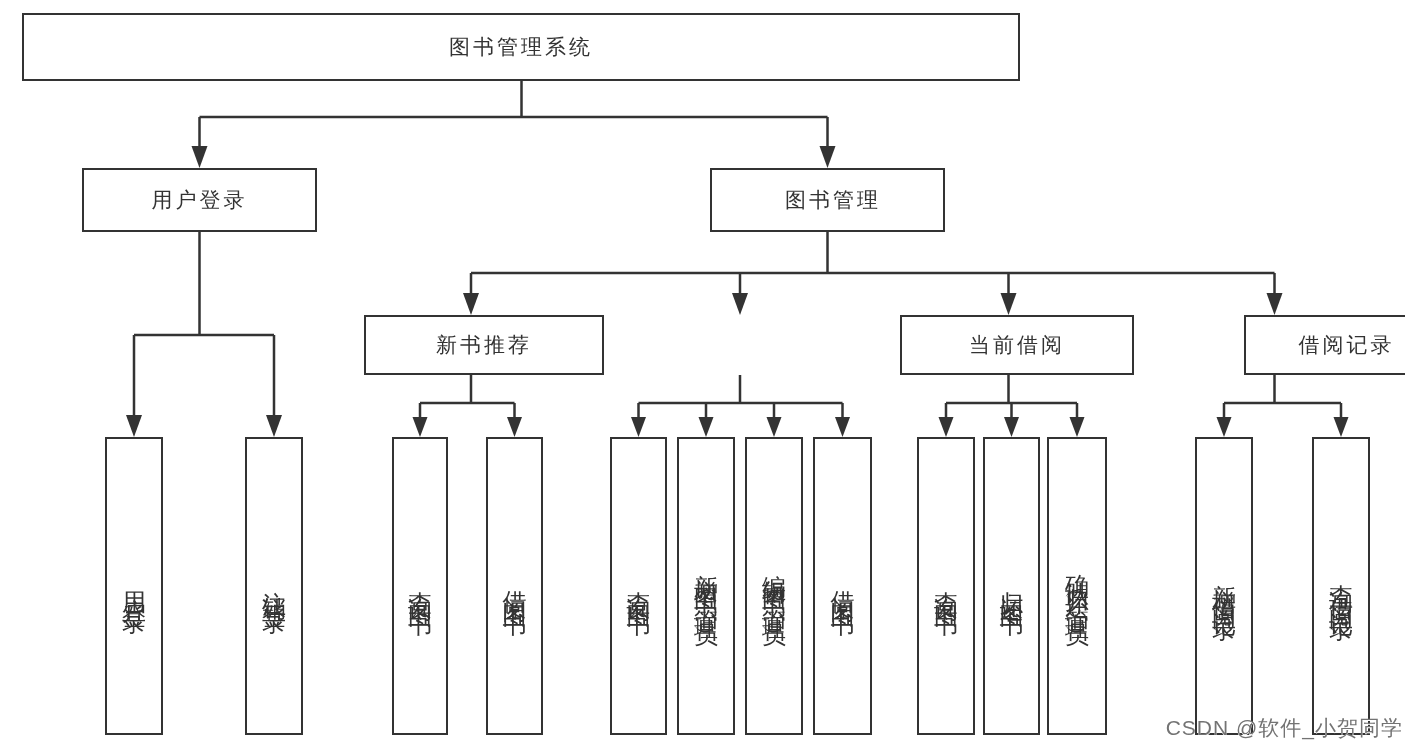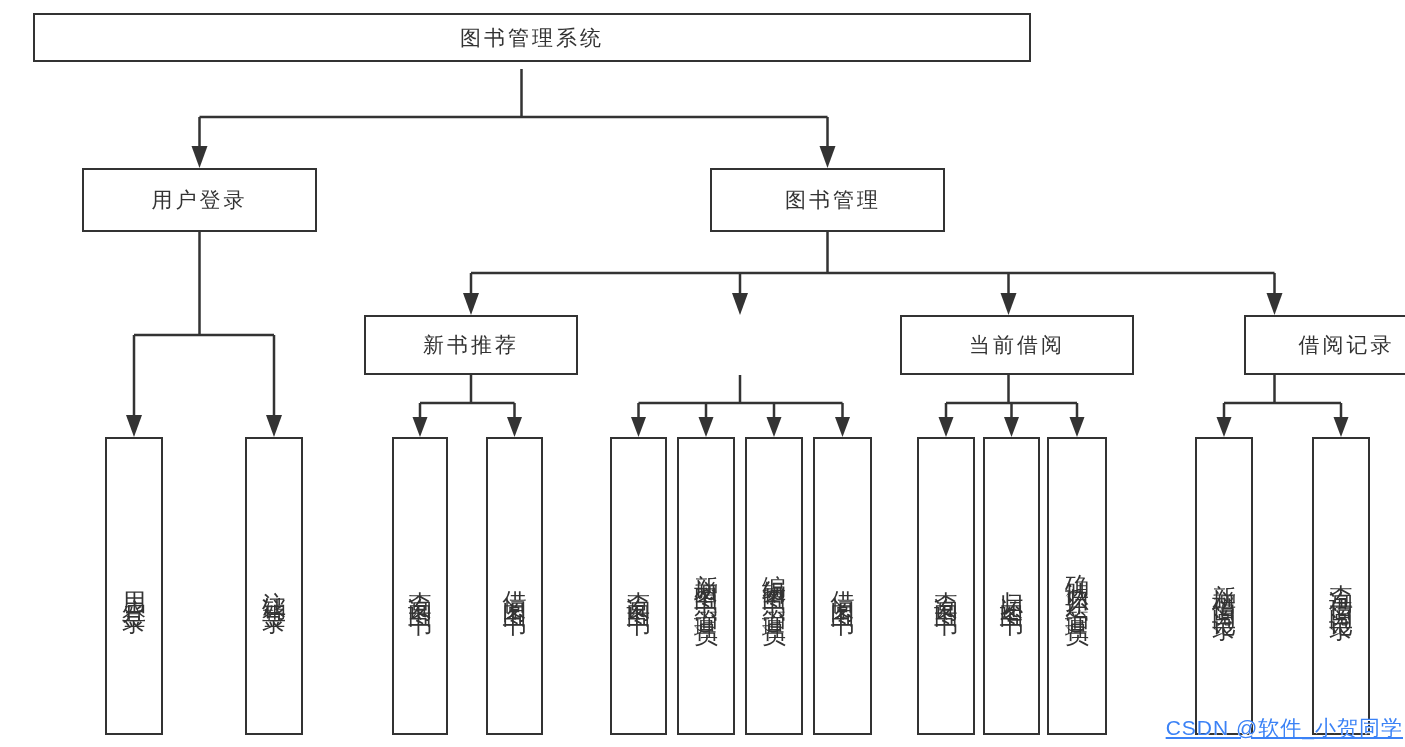--- a/index.html
+++ b/index.html
@@ -18,23 +18,22 @@
   .node .lbl{color:#333333;white-space:nowrap;}
   .h-node .lbl{font-size:21px;letter-spacing:3px;font-weight:500;}
   .root-node .lbl{font-size:21px;letter-spacing:3px;font-weight:500;}
   .v-node .lbl{
     writing-mode:vertical-rl;text-orientation:mixed;
     font-size:24px;letter-spacing:7px;font-weight:500;line-height:1;
     white-space:normal;
   }
   .watermark{
     position:absolute;right:2px;bottom:5px;
-    font-size:21px;color:#3b82f6;letter-spacing:1px;
+    font-size:21px;color:#737373;letter-spacing:1px;
     text-shadow:0 1px 0 #ffffff;
-    text-decoration:underline;
   }
 </style>
 </head>
 <body>
 
 <div class="stage">
 
   <svg class="connectors" viewBox="0 0 1405 747" aria-hidden="true">
     <path fill="none" stroke="#333333" stroke-width="2.5" d="
       M521.5 69 V117 M199.5 117 H827.5 M199.5 117 V150 M827.5 117 V150
@@ -60,32 +59,32 @@
       <polygon points="766.5,417 781.5,417 774,437"></polygon>
       <polygon points="835,417 850,417 842.5,437"></polygon>
       <polygon points="938.5,417 953.5,417 946,437"></polygon>
       <polygon points="1004,417 1019,417 1011.5,437"></polygon>
       <polygon points="1069.5,417 1084.5,417 1077,437"></polygon>
       <polygon points="1216.5,417 1231.5,417 1224,437"></polygon>
       <polygon points="1333.5,417 1348.5,417 1341,437"></polygon>
     </g>
   </svg>
 
-  <div class="node root-node" style="left:22px;top:13px;width:998px;height:49px;margin-left:11px;">
+  <div class="node root-node" style="left:22px;top:13px;width:998px;height:68px;">
     <span class="lbl">图书管理系统</span>
   </div>
 
   <div class="node h-node" style="left:82px;top:168px;width:235px;height:64px;">
     <span class="lbl">用户登录</span>
   </div>
   <div class="node h-node" style="left:710px;top:168px;width:235px;height:64px;padding-left:11px;">
     <span class="lbl">图书管理</span>
   </div>
 
-  <div class="node h-node" style="left:364px;top:315px;width:214px;height:60px;">
+  <div class="node h-node" style="left:364px;top:315px;width:240px;height:60px;">
     <span class="lbl">新书推荐</span>
   </div>
   <div class="node h-node" style="left:900px;top:315px;width:234px;height:60px;">
     <span class="lbl">当前借阅</span>
   </div>
   <div class="node h-node" style="left:1244px;top:315px;width:205px;height:60px;justify-content:center;">
     <span class="lbl">借阅记录</span>
   </div>
 
   <div class="node v-node" style="left:105px;top:437px;width:58px;height:298px;">

